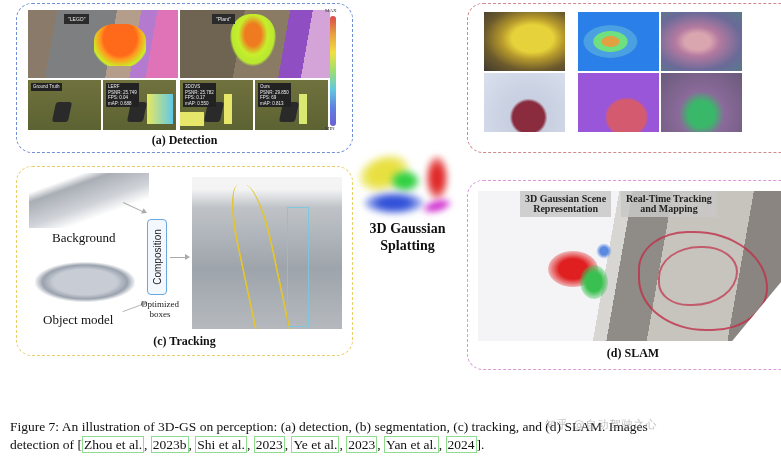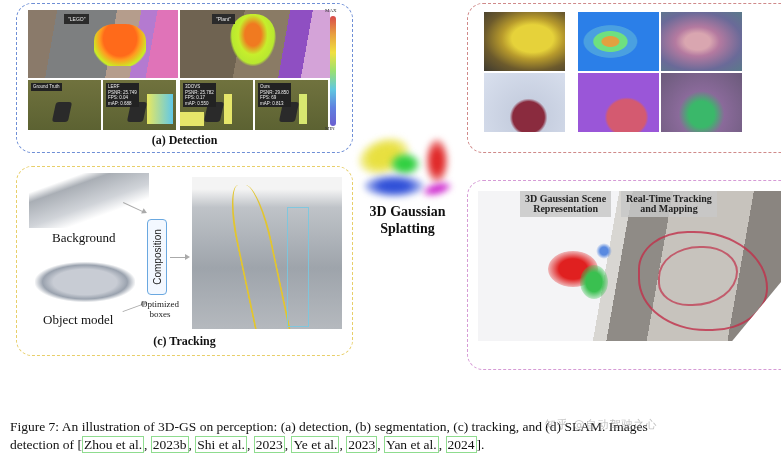--- a/index.html
+++ b/index.html
@@ -68,21 +68,21 @@
     background: linear-gradient(100deg, #f4f4f6 0 42%, #d8d6d2 42% 46%, #8f8b86 46% 58%, #c7c3bd 58% 82%, #8a8580 82% 100%);
     clip-path: polygon(0 0, 100% 0, 100% 55%, 82% 100%, 0 100%); }
   .slam-tag { position: absolute; top: 10px; background: rgba(200,200,200,.85); font-weight: bold; font-size: 10px; text-align: center; line-height: 10px; padding: 3px 5px; white-space: pre; color: #222; }
   .gauss-red { position:absolute; left: 70px; top: 60px; width: 50px; height: 36px; border-radius: 50%; background: radial-gradient(ellipse, #e02020 0 40%, rgba(224,32,32,.3) 70%, transparent 75%); }
   .gauss-green { position:absolute; left: 102px; top: 74px; width: 28px; height: 34px; border-radius: 50%; background: radial-gradient(ellipse, #3ac050 0 40%, rgba(58,192,80,.3) 70%, transparent 75%); }
   .gauss-blue { position:absolute; left: 118px; top: 52px; width: 16px; height: 16px; border-radius: 50%; background: radial-gradient(ellipse, #5a8ae0 0 35%, transparent 70%); }
   .traj { position:absolute; left: 160px; top: 40px; width: 130px; height: 100px; border: 2px solid #c0304a; border-radius: 40% 60% 45% 55%; opacity: .8; }
   .traj2 { position:absolute; left: 180px; top: 55px; width: 80px; height: 60px; border: 2px solid #c0304a; border-radius: 55% 45% 60% 40%; opacity: .7; }
 
   
-  .center { position: absolute; left: 350px; top: 131px; width: 115px; height: 115px; }
+  .center { position: absolute; left: 350px; top: 148px; width: 115px; height: 115px; }
   .g { position: absolute; border-radius: 50%; filter: blur(3px); }
   .g-y { left: 8px; top: 8px; width: 52px; height: 34px; background: radial-gradient(ellipse, #e8e040 0 40%, rgba(232,224,64,.4) 70%, transparent 80%); transform: rotate(-20deg); }
   .g-g { left: 40px; top: 22px; width: 30px; height: 22px; background: radial-gradient(ellipse, #30d040 0 40%, transparent 80%); }
   .g-r { left: 76px; top: 8px; width: 22px; height: 44px; background: radial-gradient(ellipse, #e02828 0 35%, rgba(224,40,40,.35) 70%, transparent 80%); }
   .g-b { left: 14px; top: 44px; width: 60px; height: 22px; background: radial-gradient(ellipse, #3050d8 0 35%, rgba(48,80,216,.3) 70%, transparent 80%); }
   .g-m { left: 72px; top: 52px; width: 30px; height: 12px; background: radial-gradient(ellipse, #d030d0 0 40%, transparent 80%); transform: rotate(-15deg); }
   .center-title { position: absolute; left: 0; width: 115px; top: 72px; text-align: center; font-weight: bold; font-size: 14px; line-height: 17px; white-space: pre; }
 
   
   .caption { position: absolute; left: 10px; top: 418px; width: 780px; font-size: 13.5px; line-height: 18px; color: #111; white-space: nowrap; }
@@ -180,20 +180,21 @@
     <div class="gauss-red"></div>
     <div class="gauss-green"></div>
     <div class="gauss-blue"></div>
     <div class="traj"></div>
     <div class="traj2"></div>
   </div>
   <div class="slam-tag" style="left:52px">3D Gaussian Scene
 Representation</div>
   <div class="slam-tag" style="left:153px">Real-Time Tracking
 and Mapping</div>
+  <div class="panel-label">(d) SLAM</div>
 </div>
 
 <div class="caption">
   <div>Figure 7: An illustration of 3D-GS on perception: (a) detection, (b) segmentation, (c) tracking, and (d) SLAM. Images</div>
   <div>
     <span>detection of </span>[<span class="cite">Zhou et al.</span>, <span class="cite">2023b</span>, <span class="cite">Shi et al.</span>, <span class="cite">2023</span>, <span class="cite">Ye et al.</span>, <span class="cite">2023</span>, <span class="cite">Yan et al.</span>, <span class="cite">2024</span><span>].</span>
   </div>
 </div>
 <div class="watermark">知乎 @自动驾驶之心</div>
 

